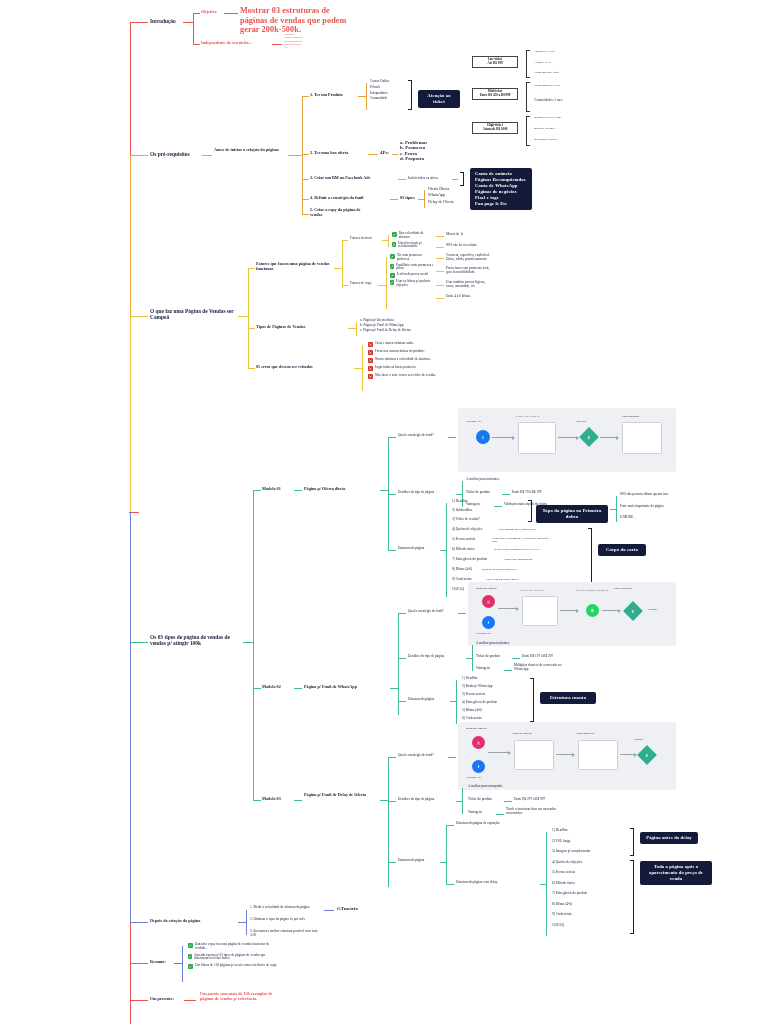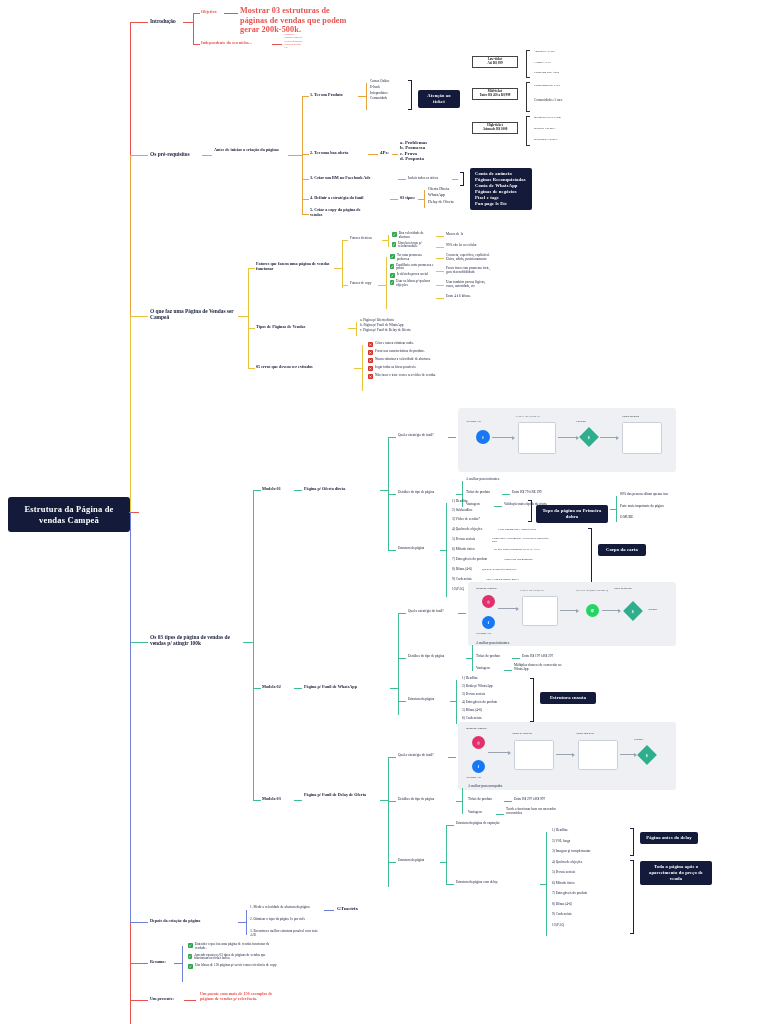--- a/index.html
+++ b/index.html
@@ -120,21 +120,20 @@
     border: 1px solid #444; font-size: 3.2px;
     font-weight: bold; text-align: center; padding: 1px;
     line-height: 1.2; color:#111;
   }
 </style>
 </head>
 <body>
 
 <div id="canvas">
 
-  <div class="node root">Estrutura da Página de vendas Campeã</div>
 
   <div class="v bg-red" style="left:130px; top:22px;  height:490px;"></div>
   <div class="v bg-red" style="left:130px; top:512px; height:512px;"></div>
   <div class="h bg-red" style="left:129px; top:512px; width:10px;"></div>
 
   <div class="h bg-red" style="left:130px; top:22px; width:18px;"></div>
   <div class="node b1 c-dark" style="left:150px; top:18px;">Introdução</div>
   <div class="h bg-red" style="left:183px; top:22px; width:10px;"></div>
   <div class="v bg-red" style="left:193px; top:13px; height:31px;"></div>
 

